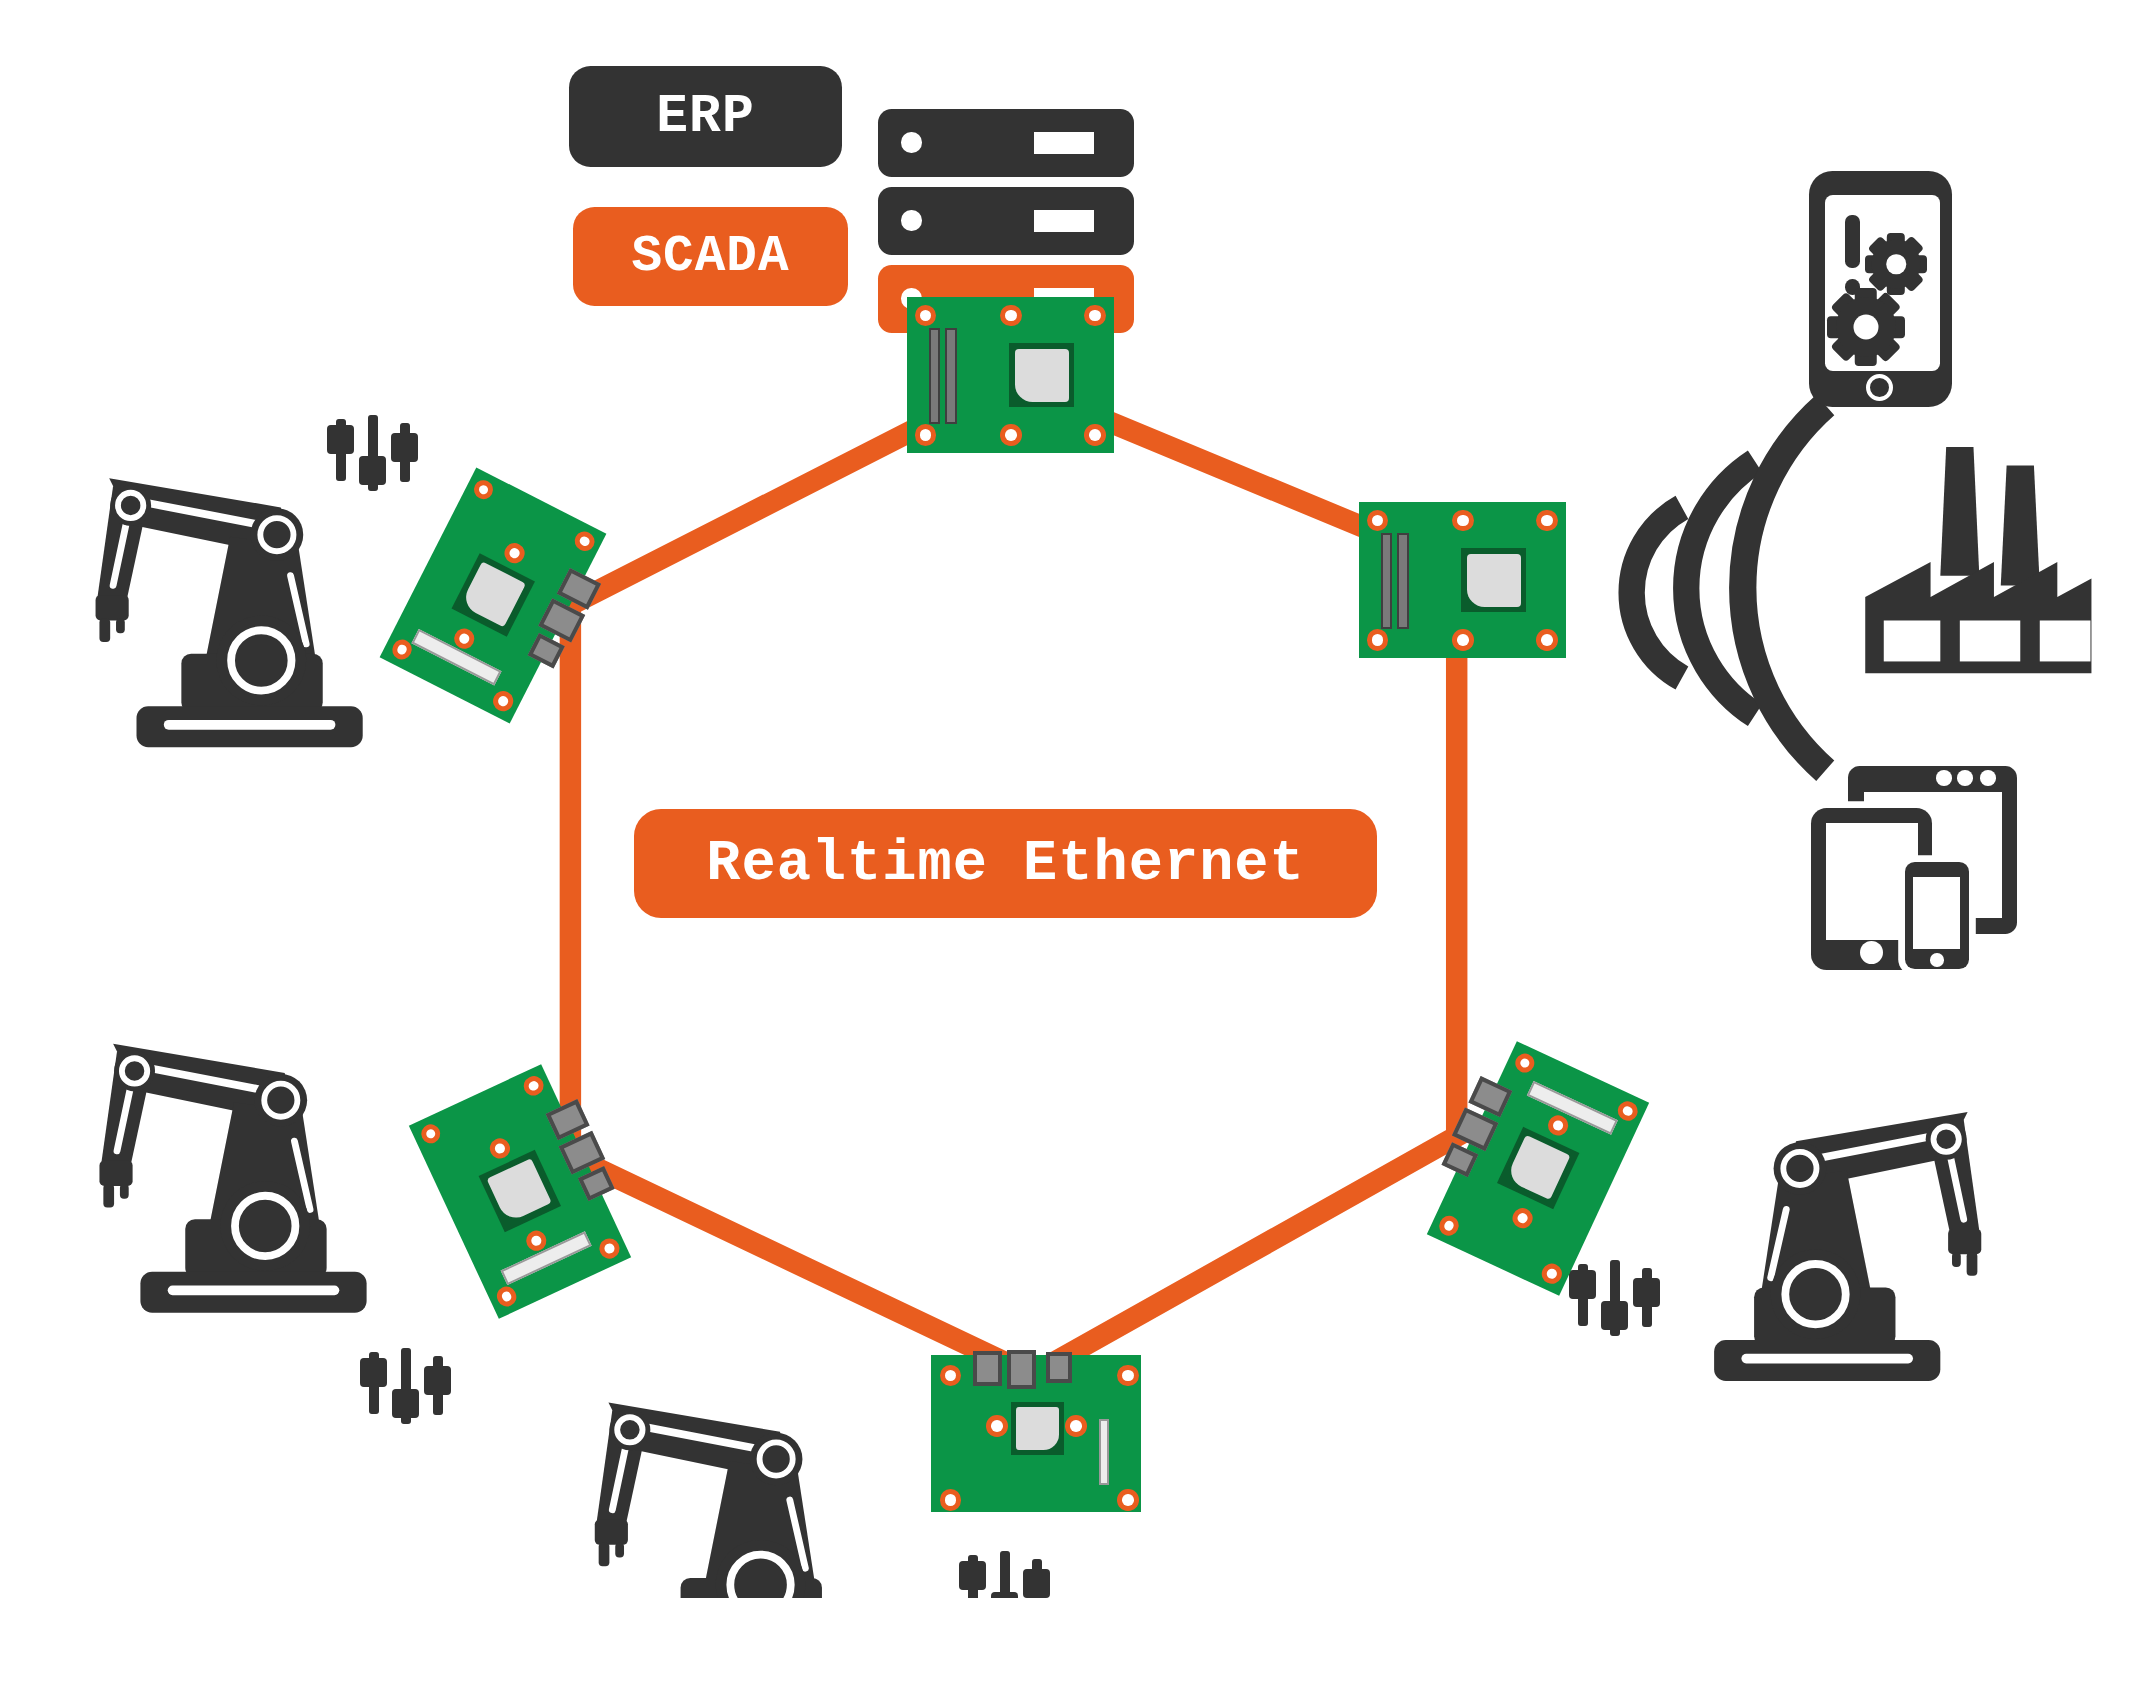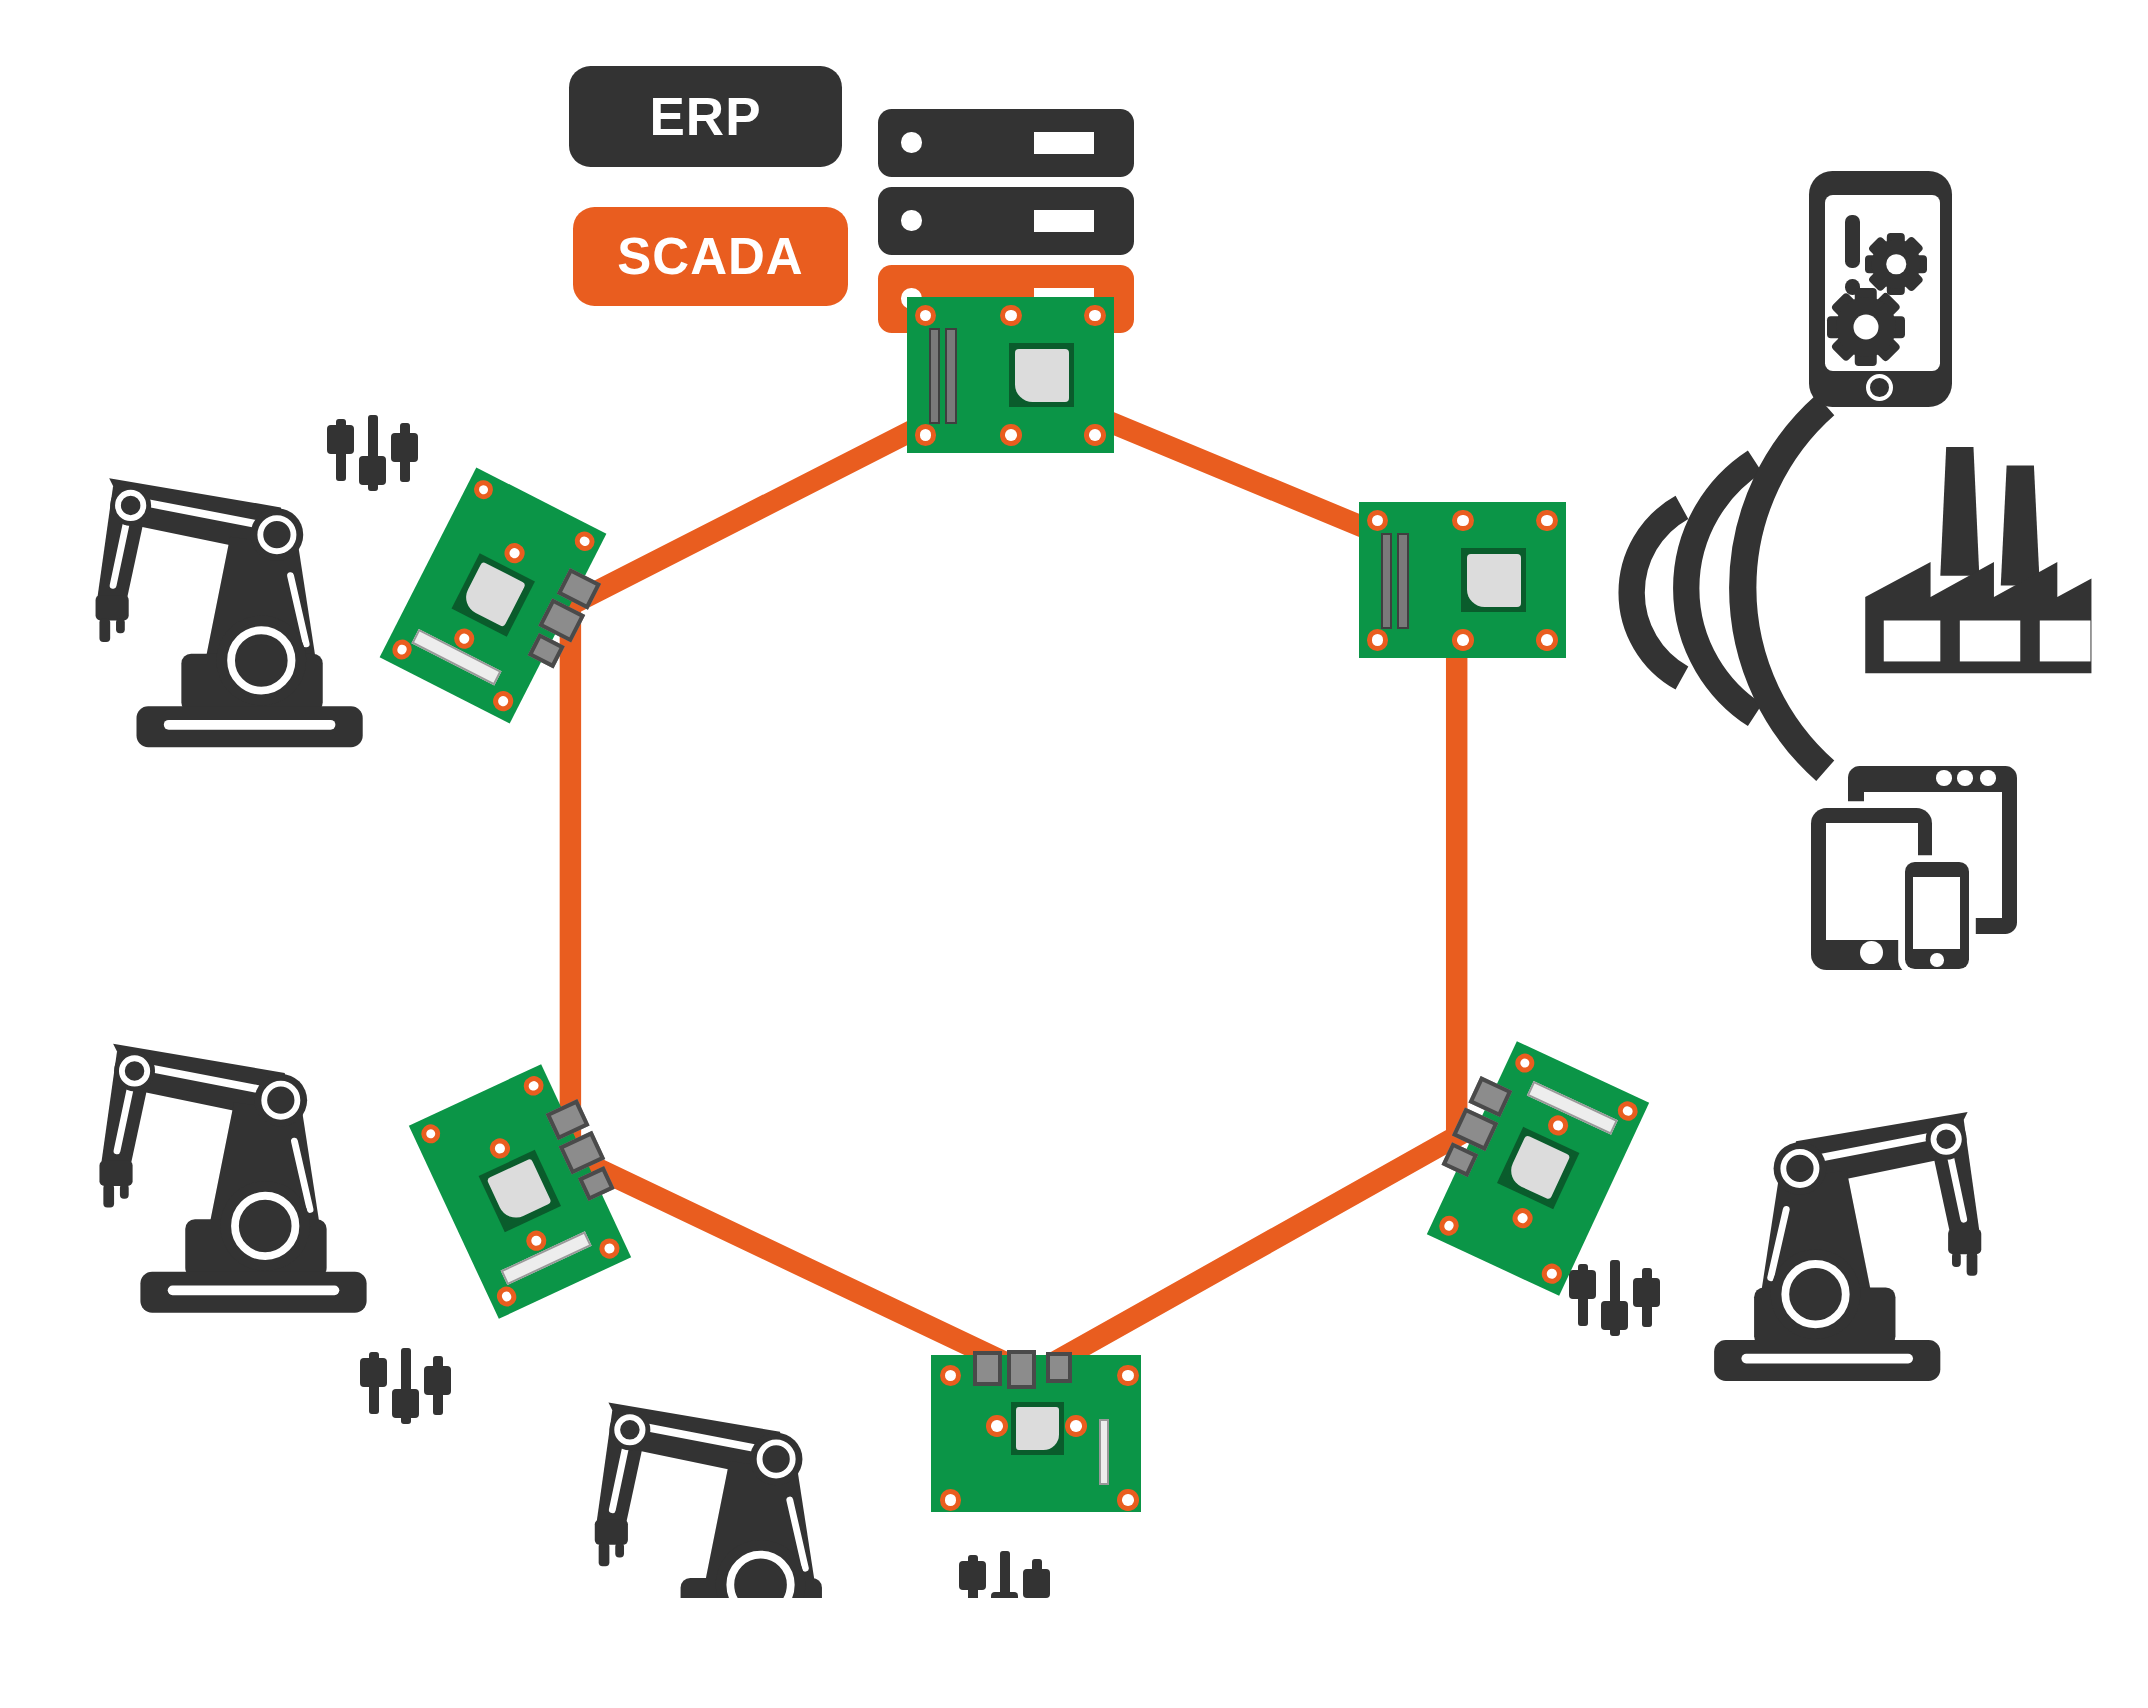--- a/index.html
+++ b/index.html
@@ -1,17 +1,17 @@
 <!DOCTYPE html>
 <html style="--orange: #E95D1F; --dark: #333333; --board_green: #0B9547; --chip_pad_green: #0A5C2C; --chip_gray: #DCDCDC; --connector_gray: #8C8C8C; --connector_edge: #4A4A4A; --slot_light: #EDEDED; --slot_edge: #999999;"><head>
 <meta charset="utf-8">
 <style>
   html,body{margin:0;padding:0;background:#fff;}
   #stage{position:relative;width:2148px;height:1598px;background:#fff;overflow:hidden;
-         font-family:Liberation Sans, sans-serif;}
+         font-family:Liberation Mono, monospace;}
   .abs{position:absolute;}
   
   .badge{position:absolute;display:flex;align-items:center;justify-content:center;
          color:#fff;font-weight:bold;letter-spacing:1px;}
   .badge.dark{background:var(--dark);}
   .badge.orange{background:var(--orange);}
   
   .server-row{position:absolute;width:256px;height:68px;border-radius:13.7px;}
   .server-row .dot{position:absolute;left:23.4px;top:23.4px;width:20.5px;height:20.5px;border-radius:50%;background:#fff;}
   .server-row .vent{position:absolute;left:156px;top:23.4px;width:60px;height:21.5px;background:#fff;}
@@ -112,20 +112,23 @@
     <div class="dot"></div>
     <div class="vent"></div>
   </div>
 
   <div class="badge dark" style="left:569px;top:66px;width:273px;height:101px;border-radius:21.5px;font-size:53px;">
     <span>ERP</span>
   </div>
   <div class="badge orange" style="left:573px;top:207px;width:275px;height:99px;border-radius:21.5px;font-size:51px;">
     <span>SCADA</span>
   </div>
+  <div class="badge orange" style="left:634px;top:809px;width:743px;height:109px;border-radius:27px;font-size:57px;z-index:4;">
+    <span>Realtime Ethernet</span>
+  </div>
 
   <div class="board" style="left:907px;top:297px;width:207px;height:156px;z-index:3;">
     <div class="screw" style="left:7.8px;top:7.8px;"></div>
     <div class="screw" style="left:93px;top:7.8px;"></div>
     <div class="screw" style="left:177px;top:7.8px;"></div>
     <div class="screw" style="left:7.8px;top:127px;"></div>
     <div class="screw" style="left:93px;top:127px;"></div>
     <div class="screw" style="left:177px;top:127px;"></div>
     <div class="slot-dark" style="left:21.5px;top:31px;width:11.7px;height:96px;"></div>
     <div class="slot-dark" style="left:38px;top:31px;width:11.7px;height:96px;"></div>

